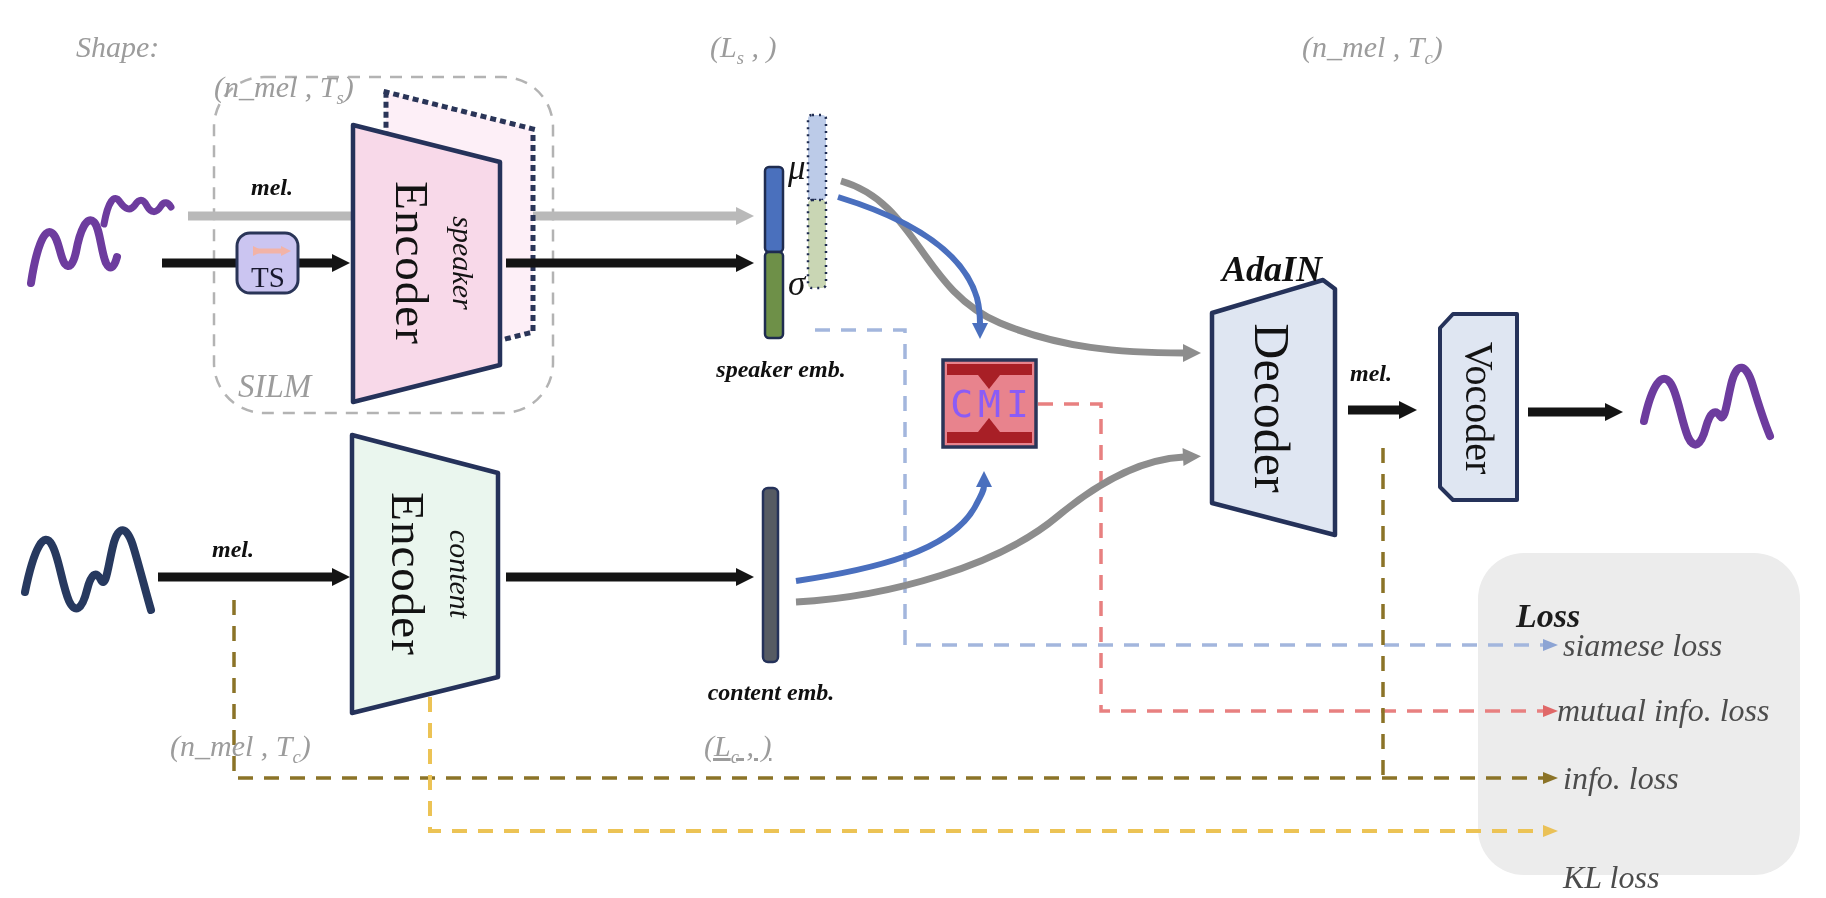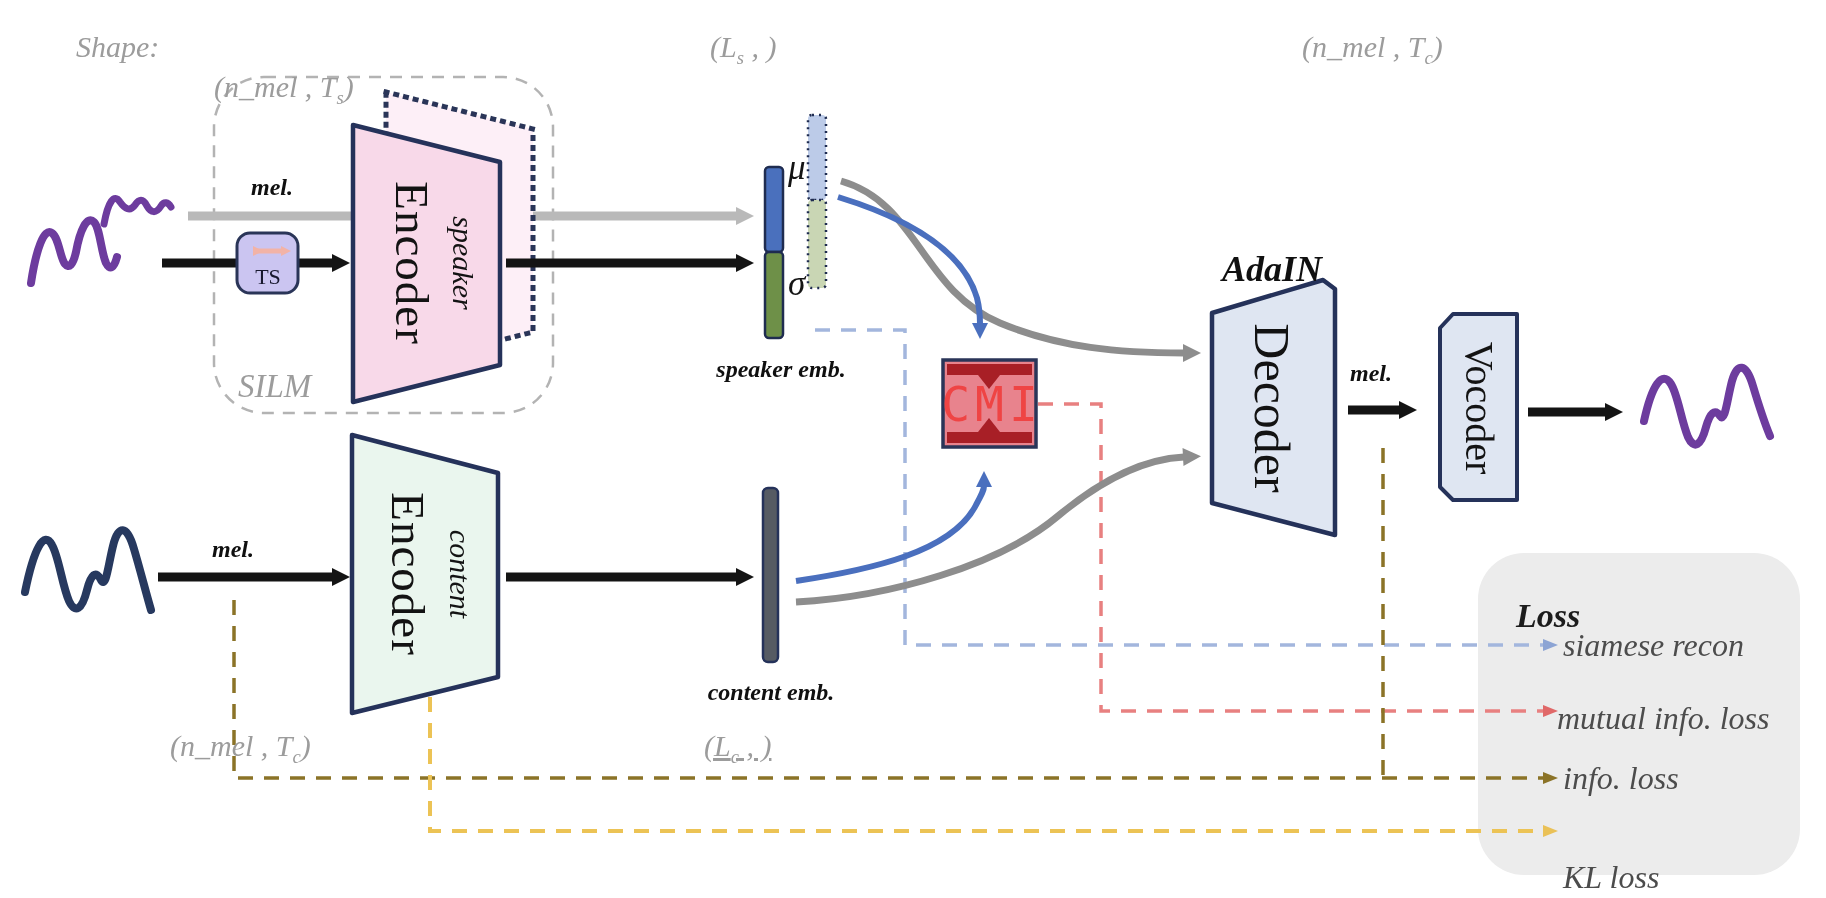--- a/index.html
+++ b/index.html
@@ -12,25 +12,25 @@
   .txt{position:absolute;z-index:3;white-space:nowrap;}
   .gray-lbl{font-style:italic;color:#9c9c9c;font-size:30px;}
   .gray-lbl sub{font-size:0.62em;}
   .blk-lbl{font-style:italic;color:#101010;font-size:24px;font-weight:600;}
   .rot{transform:translate(-50%,-50%) rotate(90deg);}
   .ctr{transform:translate(-50%,-50%);}
   .enc-title{font-size:47px;color:#131313;letter-spacing:1px;}
   .enc-sub{font-size:30px;font-style:italic;color:#131313;}
   .dec-title{font-size:50px;color:#131313;}
   .voc-title{font-size:40px;color:#131313;}
-  .cmi-lbl{font-family:"DejaVu Sans Mono",monospace;font-size:48px;color:#ef4444;letter-spacing:5px;}
+  .cmi-lbl{font-family:"DejaVu Sans Mono",monospace;font-size:38px;color:#8b5cf6;letter-spacing:5px;}
   .greek{font-style:italic;font-size:35px;color:#141414;}
   .legend-title{font-style:italic;font-weight:bold;font-size:34px;color:#1c1c1c;}
   .legend-item{font-style:italic;font-size:32px;color:#4c4c4c;}
-  .ts-lbl{font-size:22px;color:#18182e;}
+  .ts-lbl{font-size:29px;color:#18182e;}
 </style>
 </head>
 <body>
 
 <div id="stage">
 
   <div id="legend-box"></div>
 
   <svg id="wires" width="1826" height="898" viewBox="0 0 1826 898">
     <defs>
@@ -149,18 +149,18 @@
   <div class="txt blk-lbl ctr" style="left:771px;top:692px;">content emb.</div>
 
   <div class="txt cmi-lbl ctr" style="left:992px;top:404px;">CMI</div>
 
   <div class="txt blk-lbl" style="left:1222px;top:248px;font-size:36px;">AdaIN</div>
   <div class="txt rot dec-title" style="left:1272px;top:408px;">Decoder</div>
   <div class="txt blk-lbl" style="left:1350px;top:360px;">mel.</div>
   <div class="txt rot voc-title" style="left:1479px;top:408px;">Vocoder</div>
 
   <div class="txt legend-title" style="left:1516px;top:597px;">Loss</div>
-  <div class="txt legend-item" style="left:1563px;top:627px;">siamese recon</div>
-  <div class="txt legend-item" style="left:1557px;top:692px;margin-top:8px;">mutual info. loss</div>
+  <div class="txt legend-item" style="left:1563px;top:627px;">siamese loss</div>
+  <div class="txt legend-item" style="left:1557px;top:692px;">mutual info. loss</div>
   <div class="txt legend-item" style="left:1563px;top:760px;">info. loss</div>
   <div class="txt legend-item" style="left:1563px;top:813px;margin-top:46px;">KL loss</div>
 
 </div>
 
 </body></html>

